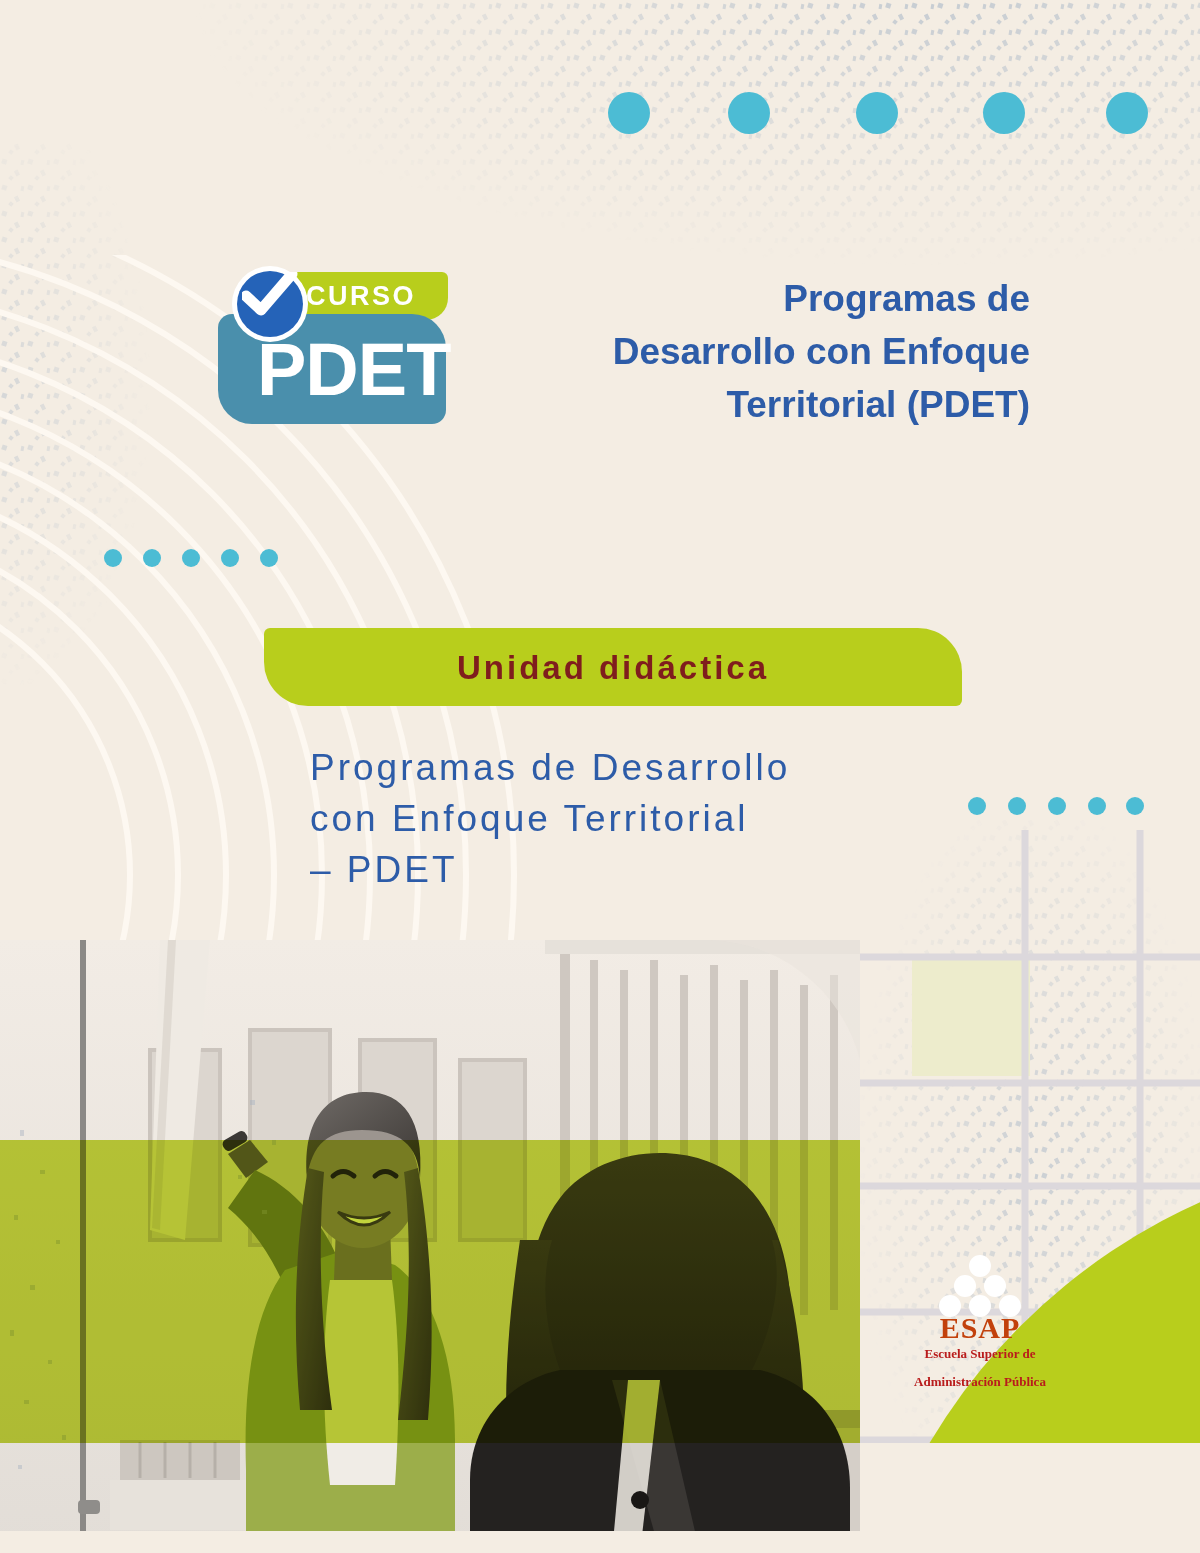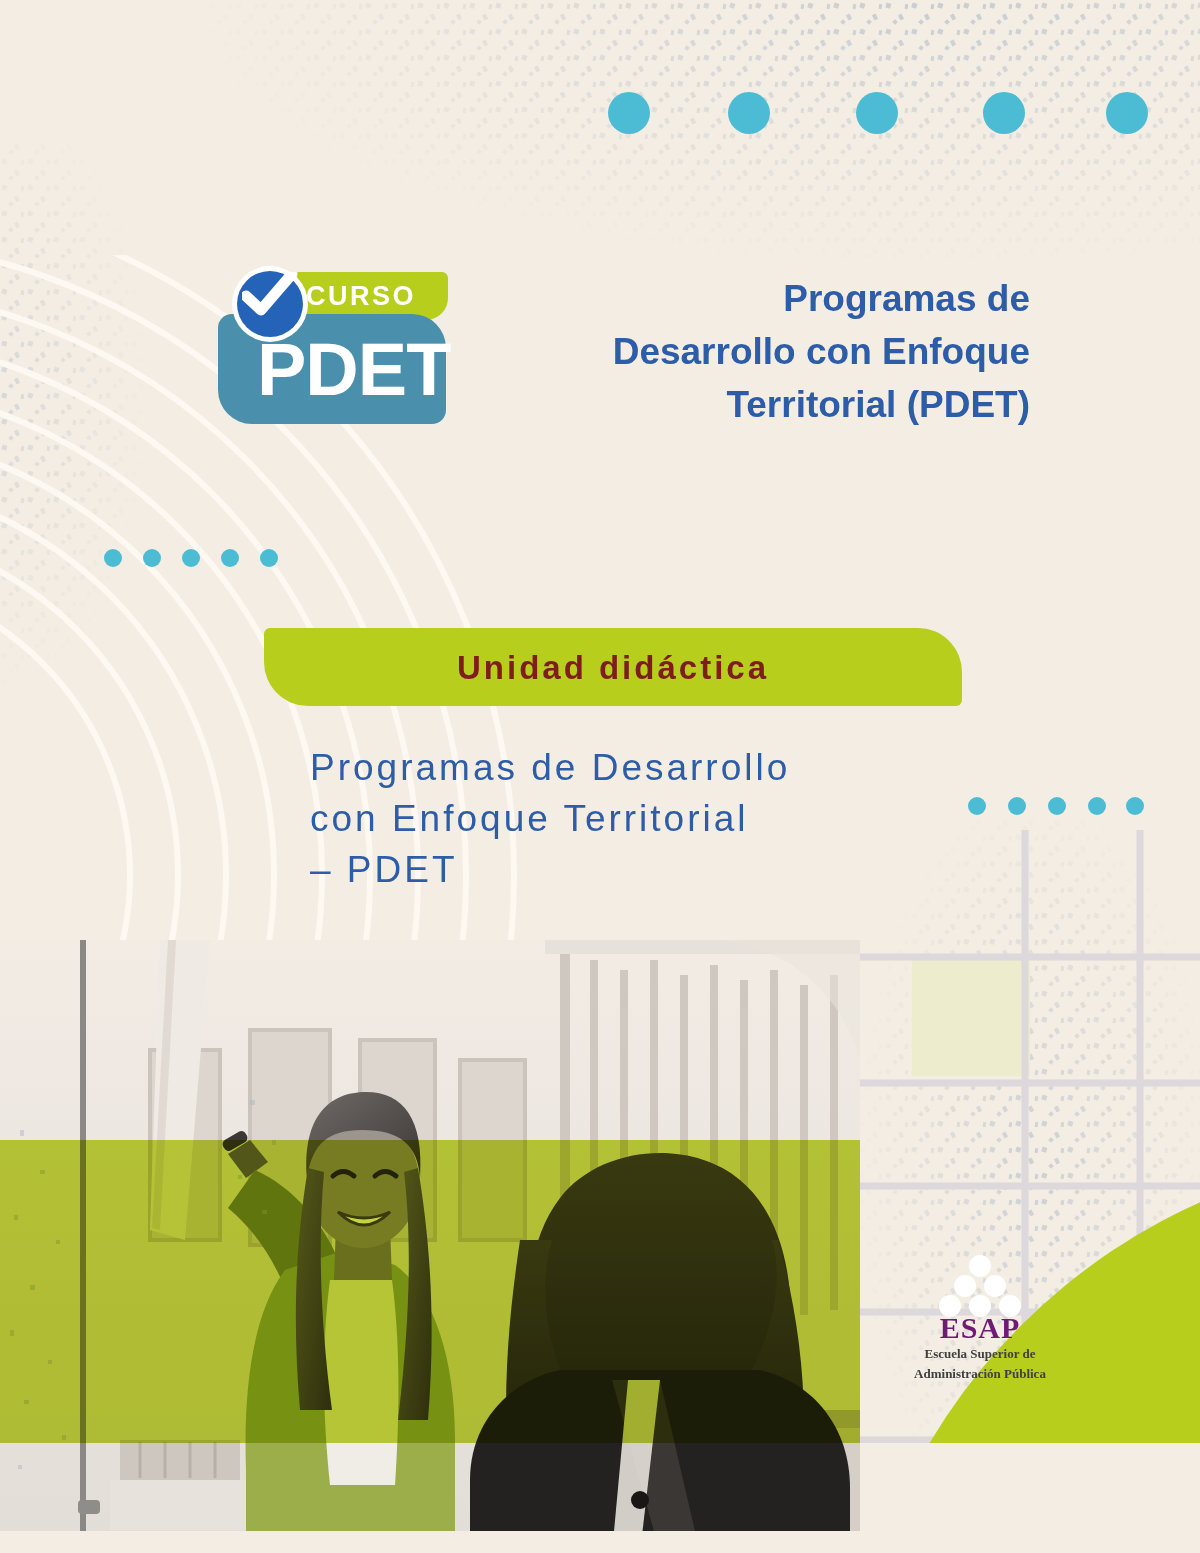--- a/index.html
+++ b/index.html
@@ -135,25 +135,25 @@
   }
 
   
   .esap{
     position:absolute;left:880px;top:1255px;width:200px;height:135px;
     text-align:center;
   }
   .esap .circles{position:relative;height:58px;}
   .esap .c{position:absolute;width:22px;height:22px;border-radius:50%;background:#ffffff;}
   .esap .word{
-    color:#701a75;font-size:30px;font-weight:bold;letter-spacing:1px;line-height:30px;
+    color:#c2410c;font-size:30px;font-weight:bold;letter-spacing:1px;line-height:30px;
     font-family:"Liberation Serif", serif;
   }
   .esap .tag{
-    color:#404040;font-size:13px;font-weight:bold;line-height:16px;margin-top:3px;
+    color:#b91c1c;font-size:13px;font-weight:bold;line-height:16px;margin-top:3px;
     font-family:"Liberation Serif", serif;
   }
 
   
   .yellow-cell{
     position:absolute;left:912px;top:958px;width:118px;height:118px;
     background:#edeccc;
   }
 </style>
 </head>
@@ -410,16 +410,16 @@
     <div class="circles">
       <span class="c" style="left:89px;top:0px"></span>
       <span class="c" style="left:74px;top:20px"></span>
       <span class="c" style="left:104px;top:20px"></span>
       <span class="c" style="left:59px;top:40px"></span>
       <span class="c" style="left:89px;top:40px"></span>
       <span class="c" style="left:119px;top:40px"></span>
     </div>
     <div class="word">ESAP</div>
     <div class="tag">Escuela Superior de</div>
-    <div class="tag" style="margin-top:4px">Administración Pública</div>
+    <div class="tag" style="margin-top:12px">Administración Pública</div>
   </div>
 
 </div>
 
 </body></html>

